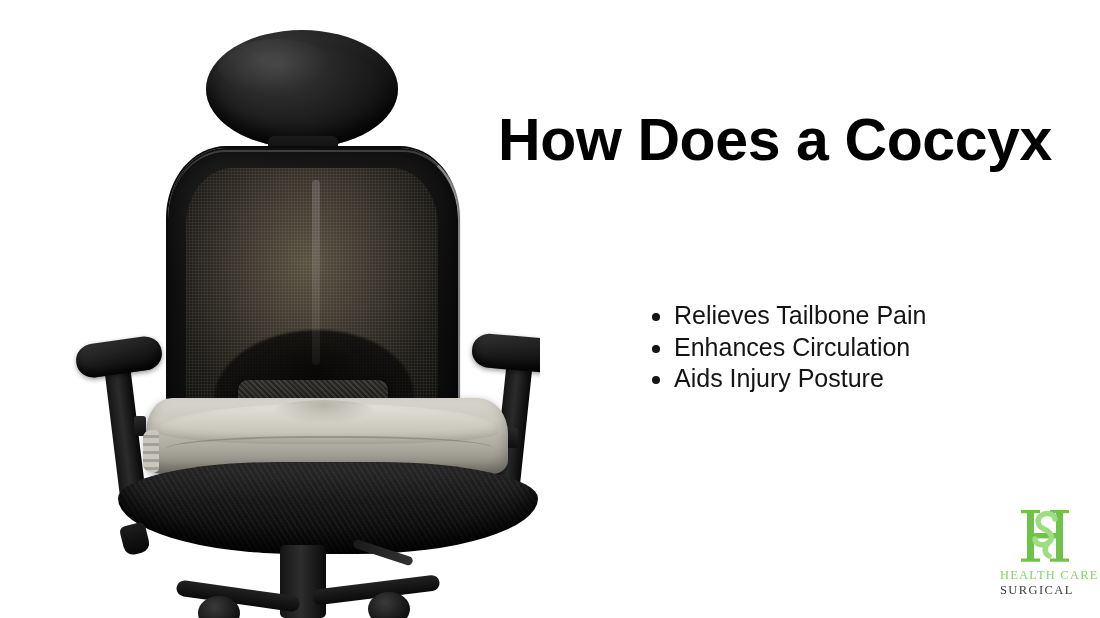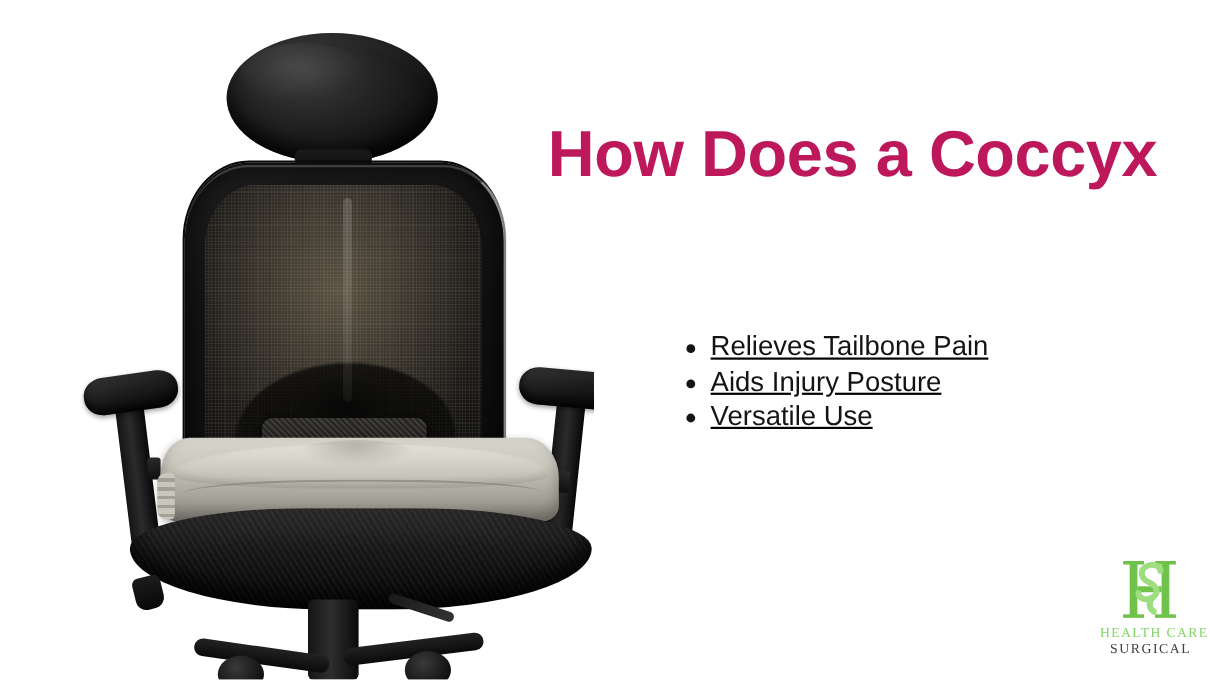--- a/index.html
+++ b/index.html
@@ -279,33 +279,32 @@
   
   .title {
     position: absolute;
     left: 470px;
     top: 100px;
     width: 610px;
     text-align: center;
     font-size: 59px;
     line-height: 81px;
     font-weight: bold;
-    color: #be185d;
+    color: #000000;
     letter-spacing: -0.4px;
   }
   .title .line { display: block; }
 
   .bullets {
     position: absolute;
-    left: 620px;
+    left: 648px;
     top: 300px;
     margin: 0;
     padding: 0 0 0 26px;
     list-style: none;
-    text-decoration: underline;
   }
   .bullets li {
     position: relative;
     font-size: 25px;
     line-height: 31.6px;
     color: #141414;
     white-space: nowrap;
   }
   .bullets li::before {
     content: "";
@@ -318,21 +317,20 @@
     background: #141414;
   }
 
   
   .logo {
     position: absolute;
     left: 1000px;
     top: 506px;
     width: 92px;
     height: 100px;
-    text-align: center;
   }
   .logo-mark {
     position: relative;
     width: 92px;
     height: 62px;
   }
   .logo-mark svg { display: block; margin: 0 auto; }
   .logo-name {
     font-family: "Liberation Serif", serif;
     font-size: 12.5px;
@@ -391,22 +389,22 @@
     <div class="caster caster-l"></div>
     <div class="caster caster-r"></div>
   </div>
 
   <div class="title">
     <span class="line">How Does a Coccyx</span>
   </div>
 
   <ul class="bullets">
     <li>Relieves Tailbone Pain</li>
+    <li>Enhances Circulation</li>
     <li>Aids Injury Posture</li>
-    <li>Versatile Use</li>
   </ul>
 
   <div class="logo">
     <div class="logo-mark">
       <svg width="92" height="62" viewBox="0 0 92 62" aria-hidden="true">
         <g fill="#6fc24a">
 
           <rect x="27" y="6" width="7" height="48"></rect>
           <rect x="21" y="4" width="19" height="3.2"></rect>
           <rect x="21" y="52.5" width="19" height="3.2"></rect>

